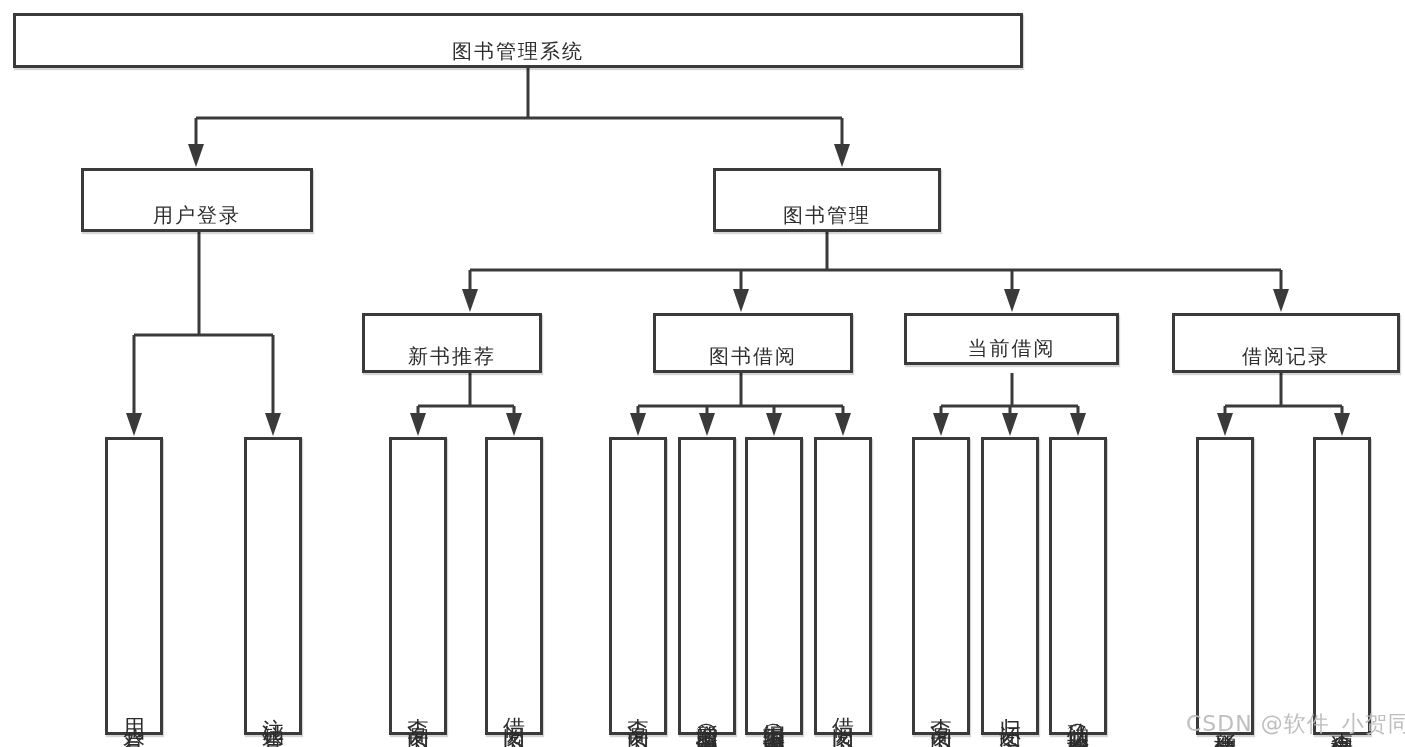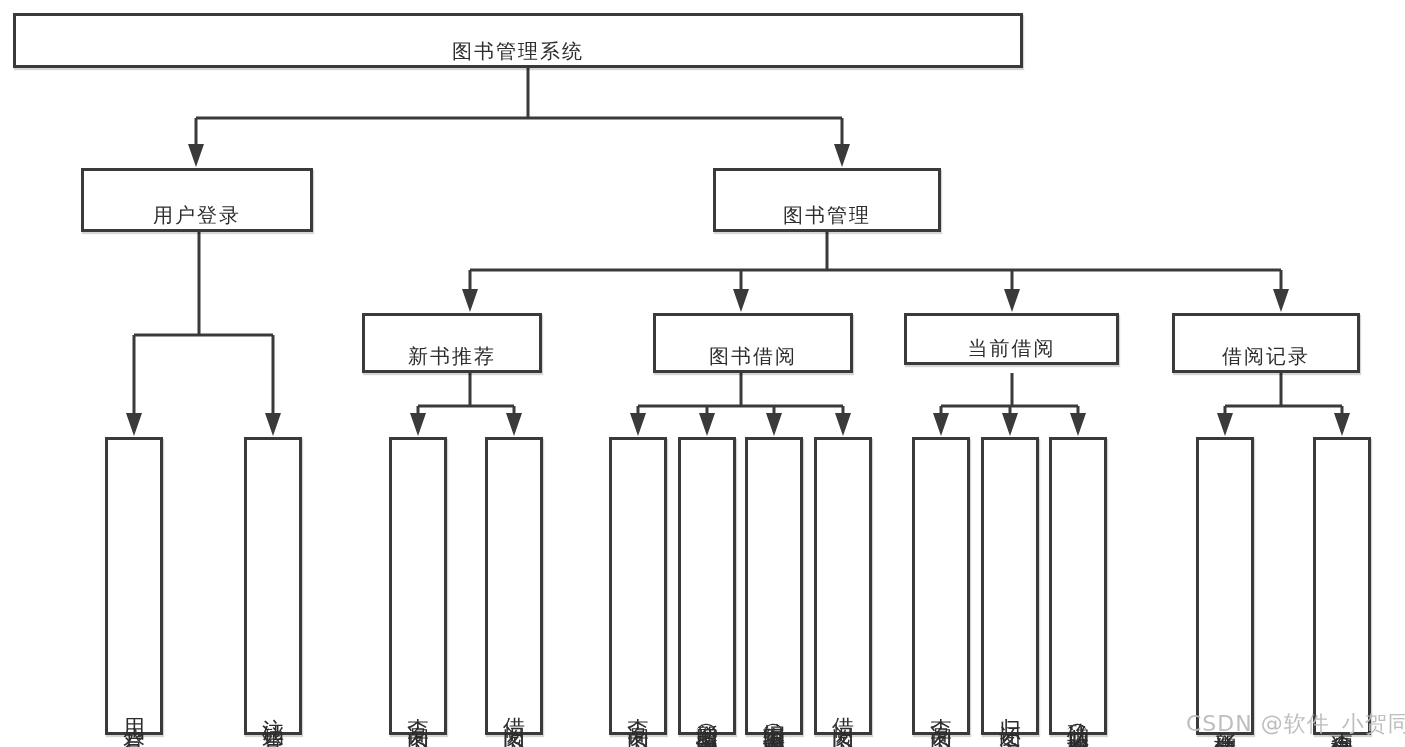--- a/index.html
+++ b/index.html
@@ -91,21 +91,21 @@
 
   <div class="node" style="left:362px;top:313px;width:180px;height:60px;">
     <span class="h-label">新书推荐</span>
   </div>
   <div class="node" style="left:633px;top:313px;width:200px;height:60px;margin-left:20px;">
     <span class="h-label">图书借阅</span>
   </div>
   <div class="node" style="left:904px;top:313px;width:215px;height:52px;">
     <span class="h-label">当前借阅</span>
   </div>
-  <div class="node" style="left:1172px;top:313px;width:188px;height:60px;">
+  <div class="node" style="left:1172px;top:313px;width:228px;height:60px;">
     <span class="h-label">借阅记录</span>
   </div>
 
   <div class="node leaf" style="left:105px;top:437px;width:58px;height:298px;">
     <span class="label">用户登录</span>
   </div>
   <div class="node leaf" style="left:244px;top:437px;width:58px;height:298px;">
     <span class="label">注销登录</span>
   </div>
   <div class="node leaf" style="left:389px;top:437px;width:58px;height:298px;">

